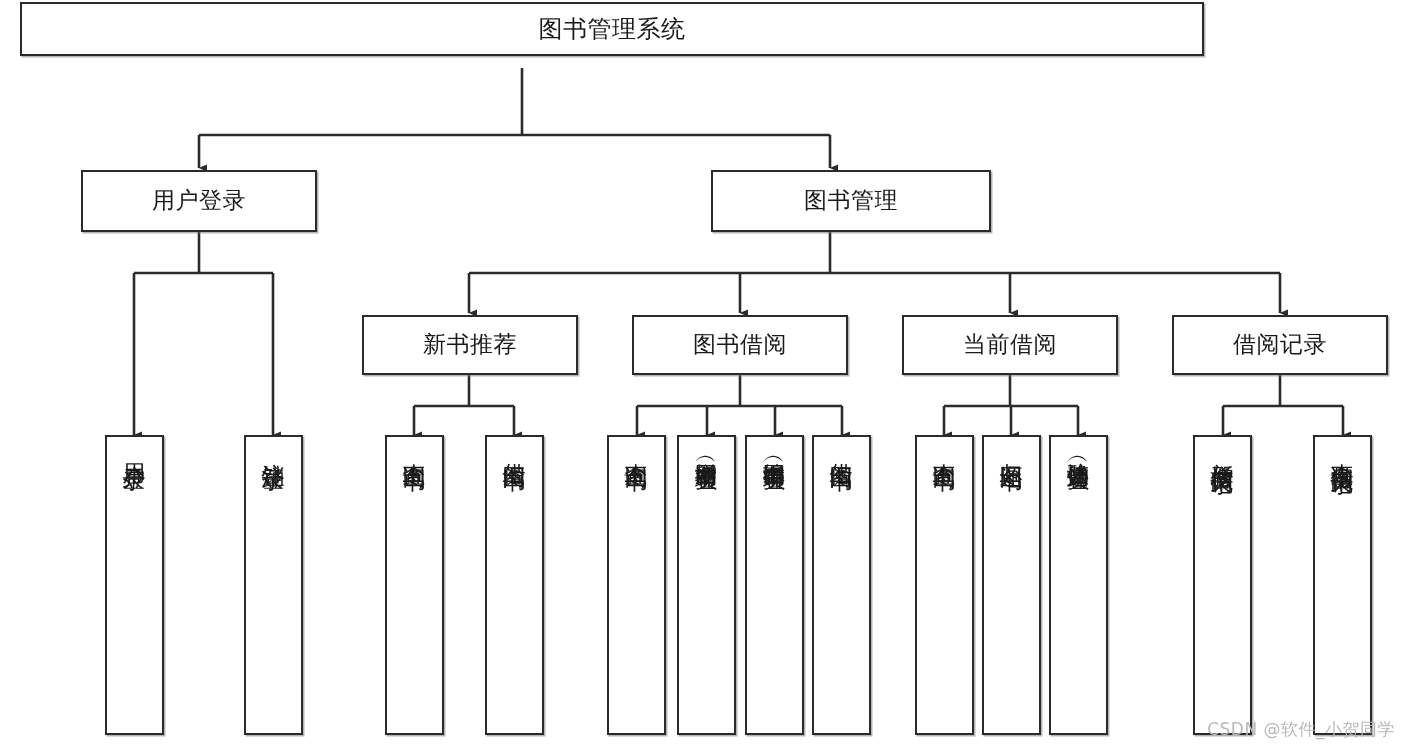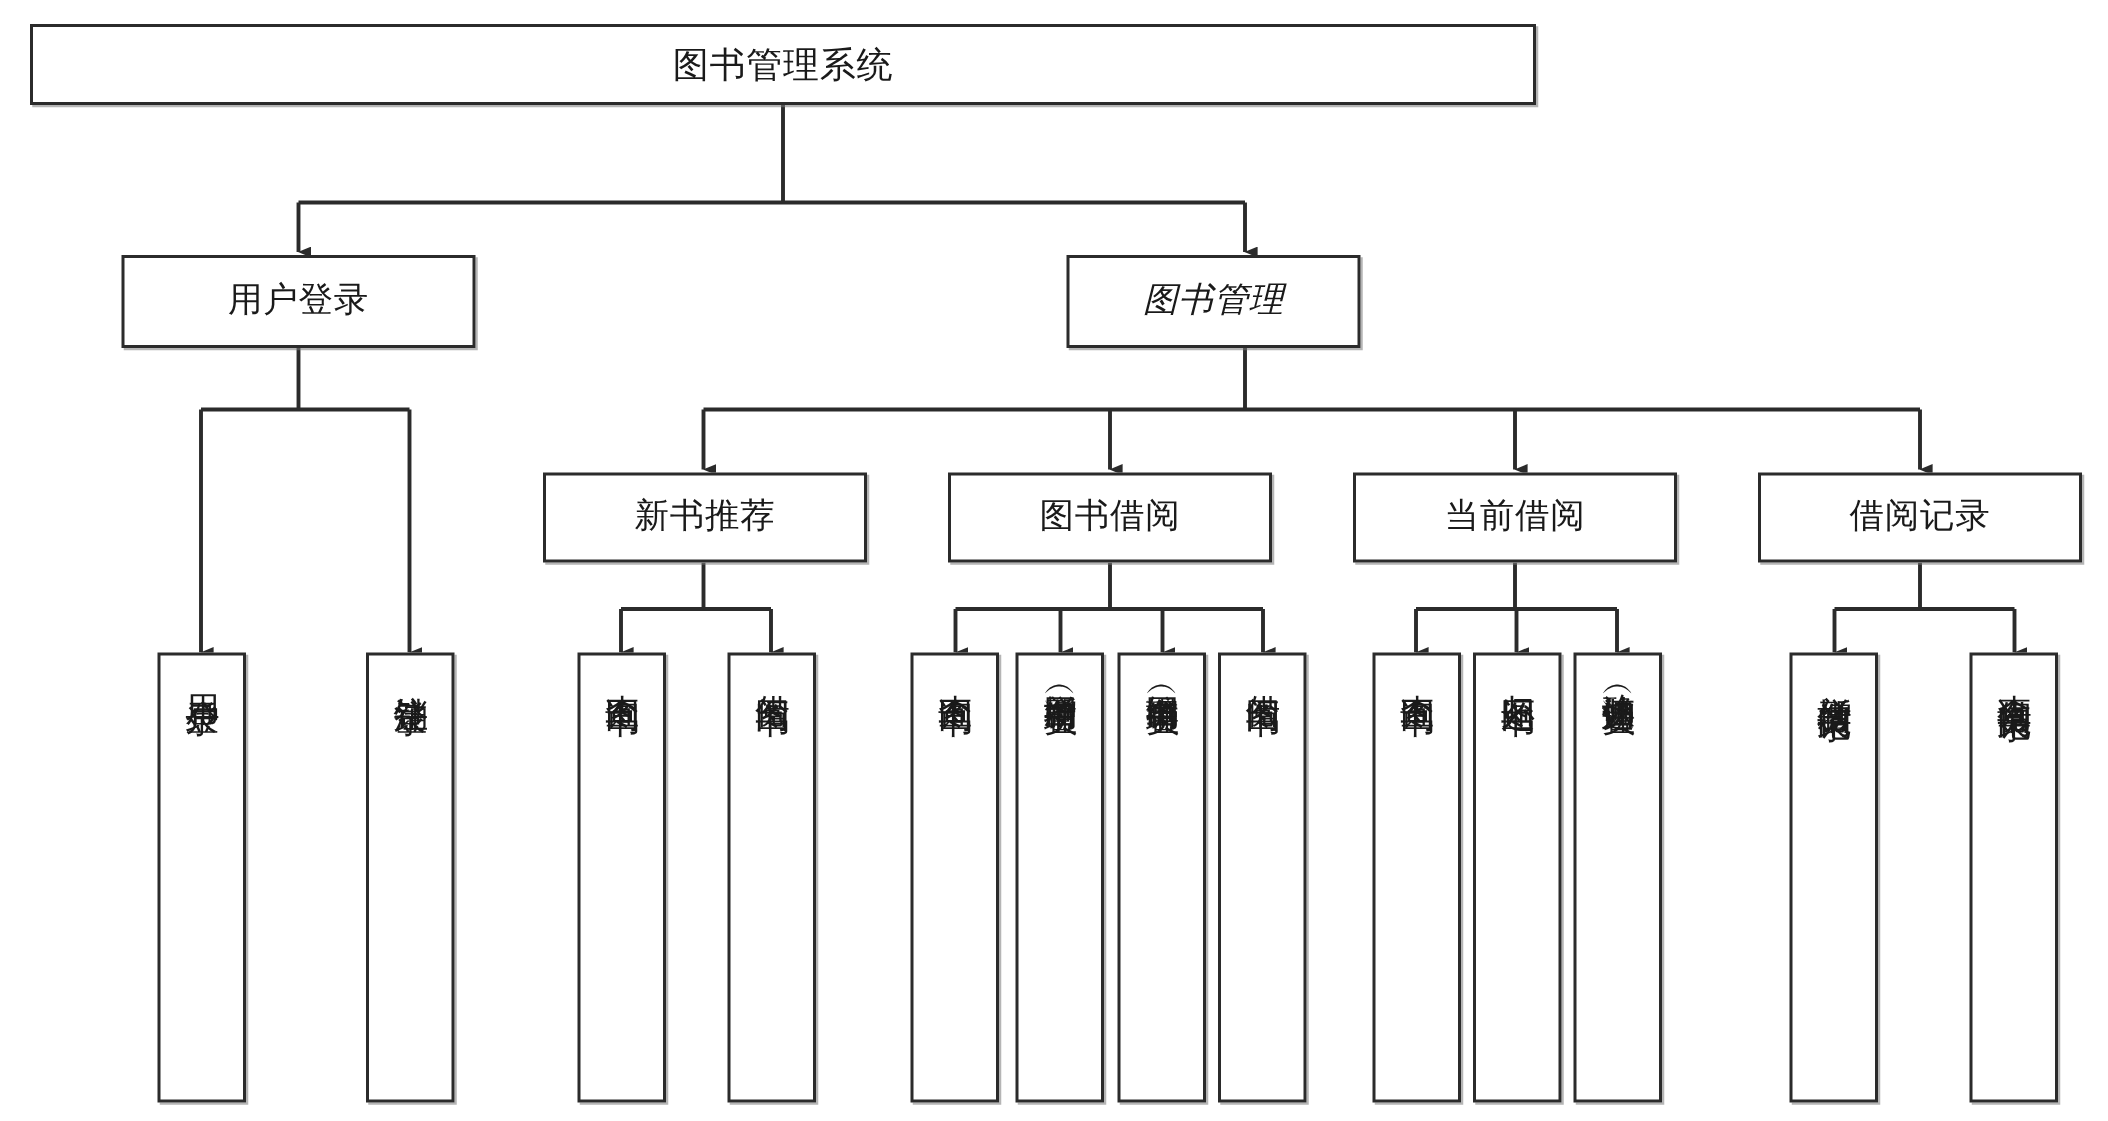--- a/index.html
+++ b/index.html
@@ -125,28 +125,28 @@
       <path d="M 1011 406 L 1011 435" marker-end="url(#arrowhead)"></path>
       <path d="M 1078 406 L 1078 435" marker-end="url(#arrowhead)"></path>
 
       <path d="M 1280 375 L 1280 406"></path>
       <path d="M 1223 406 L 1343 406"></path>
       <path d="M 1223 406 L 1223 435" marker-end="url(#arrowhead)"></path>
       <path d="M 1343 406 L 1343 435" marker-end="url(#arrowhead)"></path>
     </g>
   </svg>
 
-  <div class="node root horizontal" style="left:20px; top:16px; width:1004px; height:54px;">
+  <div class="node root horizontal" style="left:20px; top:2px; width:1184px; height:54px;">
     <span class="node-label">图书管理系统</span>
   </div>
 
   <div class="node horizontal" style="left:81px; top:170px; width:236px; height:62px;">
     <span class="node-label">用户登录</span>
   </div>
-  <div class="node horizontal" style="left:711px; top:170px; width:196px; height:62px;font-style:italic;">
+  <div class="node horizontal" style="left:711px; top:170px; width:280px; height:62px;">
     <span class="node-label">图书管理</span>
   </div>
 
   <div class="node horizontal" style="left:632px; top:315px; width:216px; height:60px;">
     <span class="node-label">图书借阅</span>
   </div>
   <div class="node horizontal" style="left:362px; top:315px; width:216px; height:60px;">
     <span class="node-label">新书推荐</span>
   </div>
   <div class="node horizontal" style="left:1172px; top:315px; width:216px; height:60px;">
@@ -193,14 +193,15 @@
     <span class="node-label">确认归还（管理员）</span>
   </div>
 
   <div class="node vertical" style="left:1193px; top:435px; width:59px; height:300px;">
     <span class="node-label">新增借阅记录</span>
   </div>
   <div class="node vertical" style="left:1313px; top:435px; width:59px; height:300px;">
     <span class="node-label">查询借阅记录</span>
   </div>
 
+  <div id="watermark">CSDN @软件_小贺同学</div>
 
 </div>
 
 </body></html>

